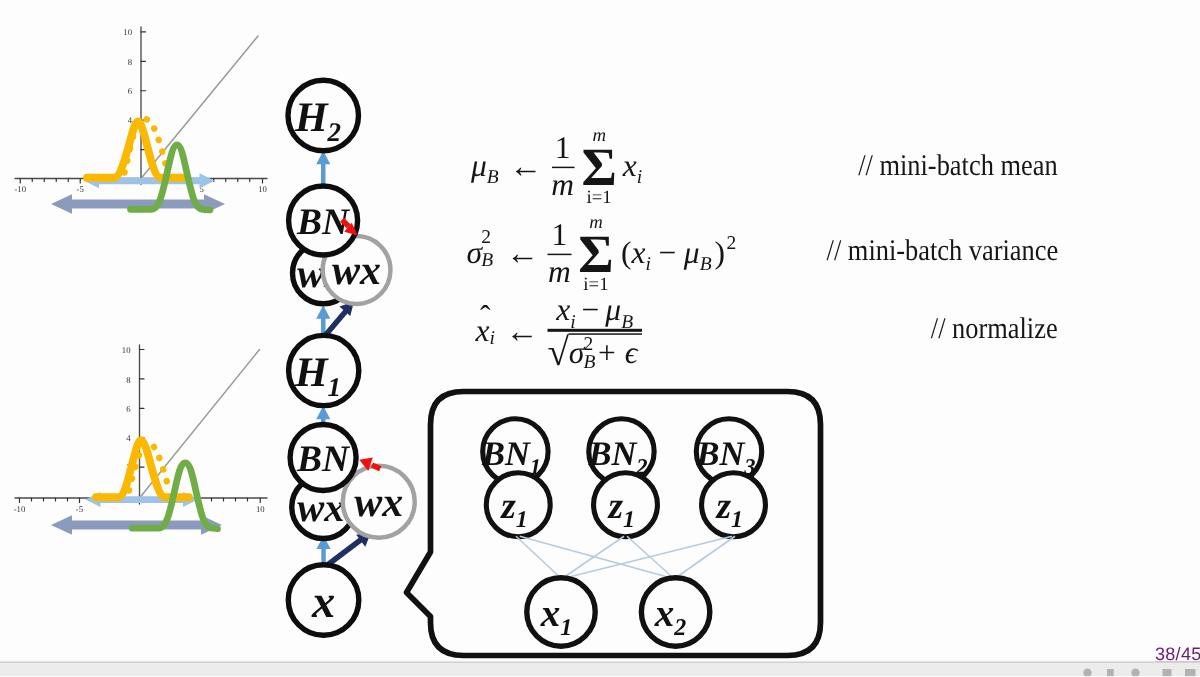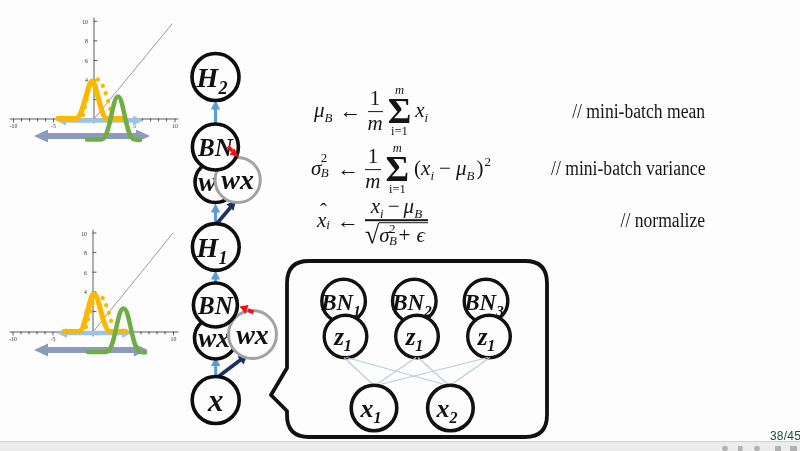--- a/index.html
+++ b/index.html
@@ -23,21 +23,21 @@
 .s2b .sB{position:absolute;left:95%;top:0.75em;font-size:13px;line-height:1;}
 .in .s2{top:-0.22em;}
 .in .sB{top:0.72em;}
 .sqrt{display:inline-flex;align-items:flex-start;}
 .rad{font-style:normal;font-size:26px;line-height:.9;transform:translateY(1px);}
 .radbody{border-top:1.7px solid #151515;padding:2px 3px 0 0;}
 .hat{position:relative;}
 .hat:before{content:"ˆ";position:absolute;top:-0.42em;left:0.14em;font-style:normal;font-size:1em;}
 .cmt{position:absolute;font:20px "Liberation Serif",serif;color:#161616;
   transform:translateY(-50%) scaleX(.88);transform-origin:100% 50%;right:95px;}
-.pagen{position:absolute;font:12px "Liberation Sans",sans-serif;color:#14532d;letter-spacing:.2px;text-decoration:underline;}
+.pagen{position:absolute;font:12px "Liberation Sans",sans-serif;color:#701a75;letter-spacing:.2px;text-decoration:underline;}
 .bbar{position:absolute;left:0;right:0;bottom:0;height:9px;background:#ececec;border-top:1px solid #d2d2d2;}
 </style>
 </head>
 <body>
 <div id="stage">
 <svg width="800" height="451" viewBox="0 0 800 451">
 
   <g stroke-linecap="round" stroke-linejoin="round">
 
     <line x1="94" y1="119" x2="172" y2="24" stroke="#9a9a9a" stroke-width="1"></line>

